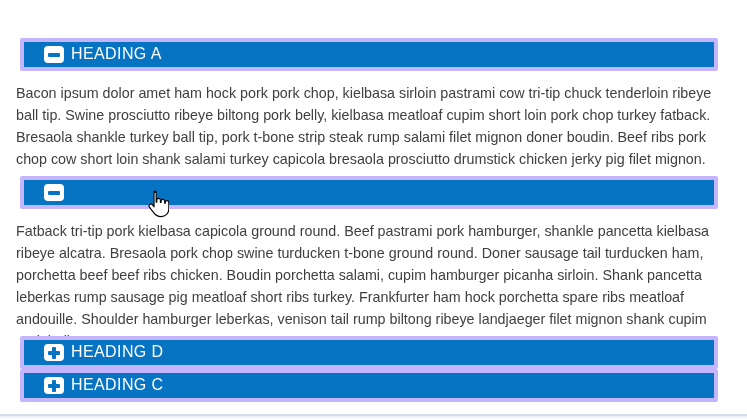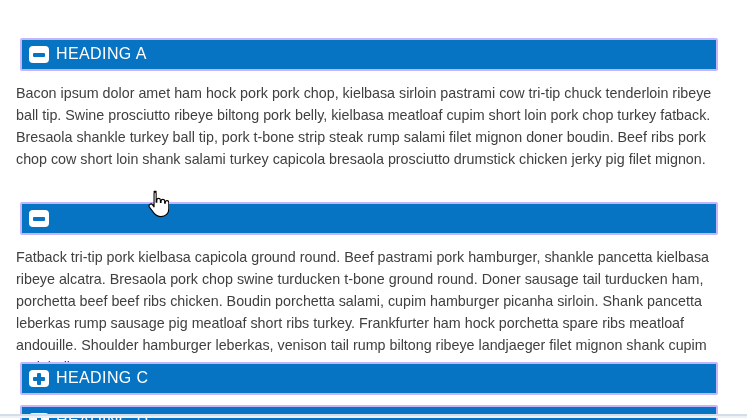--- a/index.html
+++ b/index.html
@@ -18,25 +18,25 @@
   .content {
     padding-top: 38px;
     padding-left: 16px;
   }
   .acc-header {
     box-sizing: border-box;
     margin-left: 4px;
     width: 698px;
     height: 33px;
     background: #0774c3;
-    border: 2px solid #c4b5fd;
+    border: 4px solid #c4b5fd;
     border-radius: 2px;
     display: flex;
     align-items: center;
-    padding: 0 7px;
+    padding: 0 20px;
     cursor: pointer;
   }
   .acc-title {
     color: #ffffff;
     font-size: 16px;
     letter-spacing: 0.4px;
     margin-left: 7px;
     white-space: nowrap;
     transform: translateY(-1px);
   }
@@ -66,21 +66,21 @@
     width: 4px;
     height: 12px;
     background: #0774c3;
     border-radius: 1px;
   }
   .acc-body {
     box-sizing: border-box;
     overflow: hidden;
     padding-top: 11px;
   }
-  .acc-body.body-a { height: 131px; }
+  .acc-body.body-a { height: 105px; }
   .acc-body.body-b { height: 127px; }
   .acc-body p {
     margin: 0;
     width: 700px;
     font-size: 14.3px;
     line-height: 22px;
     color: #404040;
   }
   .section-collapsed { margin-bottom: 10px; }
   .bottom-divider {
@@ -117,31 +117,31 @@
 
     <div class="acc-section">
       <div class="acc-header">
         <span class="toggle minus"></span>
       </div>
       <div class="acc-body body-b">
         <p>Fatback tri-tip pork kielbasa capicola ground round. Beef pastrami pork hamburger, shankle pancetta kielbasa ribeye alcatra. Bresaola pork chop swine turducken t-bone ground round. Doner sausage tail turducken ham, porchetta beef beef ribs chicken. Boudin porchetta salami, cupim hamburger picanha sirloin. Shank pancetta leberkas rump sausage pig meatloaf short ribs turkey. Frankfurter ham hock porchetta spare ribs meatloaf andouille. Shoulder hamburger leberkas, venison tail rump biltong ribeye landjaeger filet mignon shank cupim pork belly.</p>
       </div>
     </div>
 
+    <div class="acc-section">
+      <div class="acc-header">
+        <span class="toggle plus"></span>
+        <span class="acc-title">HEADING D</span>
+      </div>
+    </div>
+
     <div class="acc-section section-collapsed">
       <div class="acc-header">
         <span class="toggle plus"></span>
         <span class="acc-title">HEADING C</span>
-      </div>
-    </div>
-
-    <div class="acc-section">
-      <div class="acc-header">
-        <span class="toggle plus"></span>
-        <span class="acc-title">HEADING D</span>
       </div>
     </div>
 
   </div>
 
   <div class="bottom-divider"></div>
 
   <svg class="cursor" width="23" height="28" viewBox="0 0 23 28">
     <path d="M8.1 1.4c1.15 0 2.05.9 2.05 2.05v8.75h.65v-2c0-1.05.8-1.85 1.8-1.85s1.8.8 1.8 1.85v2.35h.65v-1.4c0-1 .8-1.8 1.8-1.8s1.8.8 1.8 1.8v2h.65v-.75c0-1 .8-1.8 1.75-1.8.95 0 1.75.8 1.75 1.8v6.3c0 4.55-3.1 7.95-7.8 7.95-3.5 0-5.25-1.15-7.2-3.7l-4.4-5.75c-.7-.9-.5-2.05.4-2.75.9-.7 2.05-.5 2.75.4l1.5 1.95V3.45c0-1.15.9-2.05 2.05-2.05z" fill="#ffffff" stroke="#000000" stroke-width="1.1" stroke-linejoin="round"></path>
   </svg>

